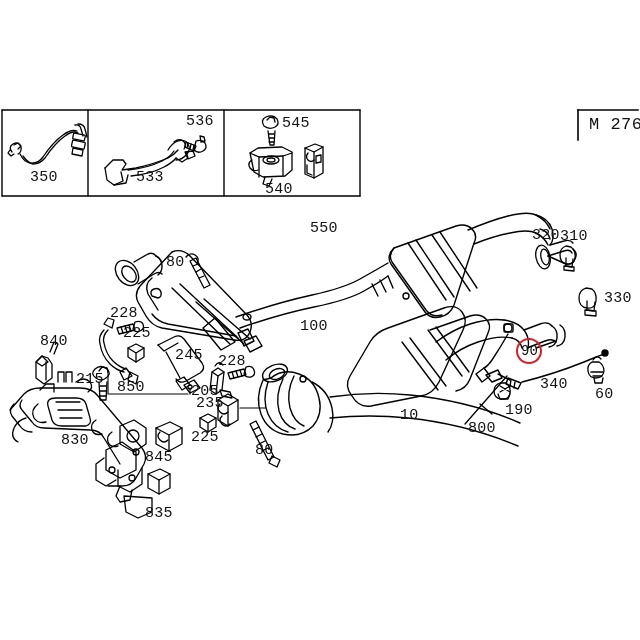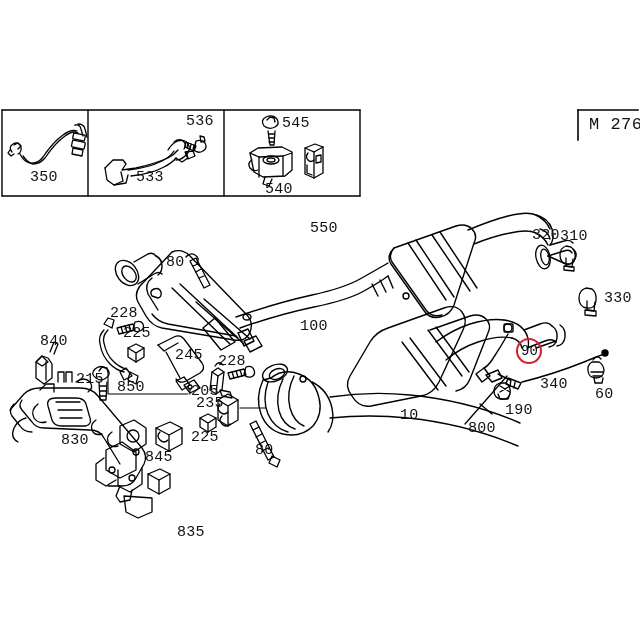--- a/index.html
+++ b/index.html
@@ -406,21 +406,21 @@
   <div class="lbl" style="left:175px; top:348px;">245</div>
   <div class="lbl" style="left:218px; top:354px;">228</div>
   <div class="lbl" style="left:191px; top:384px;">205</div>
   <div class="lbl" style="left:196px; top:396px;text-align:right;">235</div>
   <div class="lbl" style="left:191px; top:430px;">225</div>
   <div class="lbl" style="left:255px; top:443px;">80</div>
   <div class="lbl" style="left:40px; top:334px;">840</div>
   <div class="lbl" style="left:107px; top:380px;margin-left:10px;">850</div>
   <div class="lbl" style="left:61px; top:433px;">830</div>
   <div class="lbl" style="left:145px; top:410px;margin-top:40px;">845</div>
-  <div class="lbl" style="left:145px; top:525px;margin-left:32px;">835</div>
+  <div class="lbl" style="left:145px; top:506px;">835</div>
   <div class="lbl" style="left:400px; top:408px;">10</div>
   <div class="lbl" style="left:468px; top:421px;">800</div>
   <div class="lbl" style="left:505px; top:403px;">190</div>
   <div class="lbl" style="left:540px; top:377px;">340</div>
   <div class="lbl" style="left:595px; top:387px;">60</div>
 
   <div class="circle-90" style="left:516px; top:338px;"></div>
   <div class="lbl callout-90" style="left:521px; top:344px;">90</div>
 
 </div>

